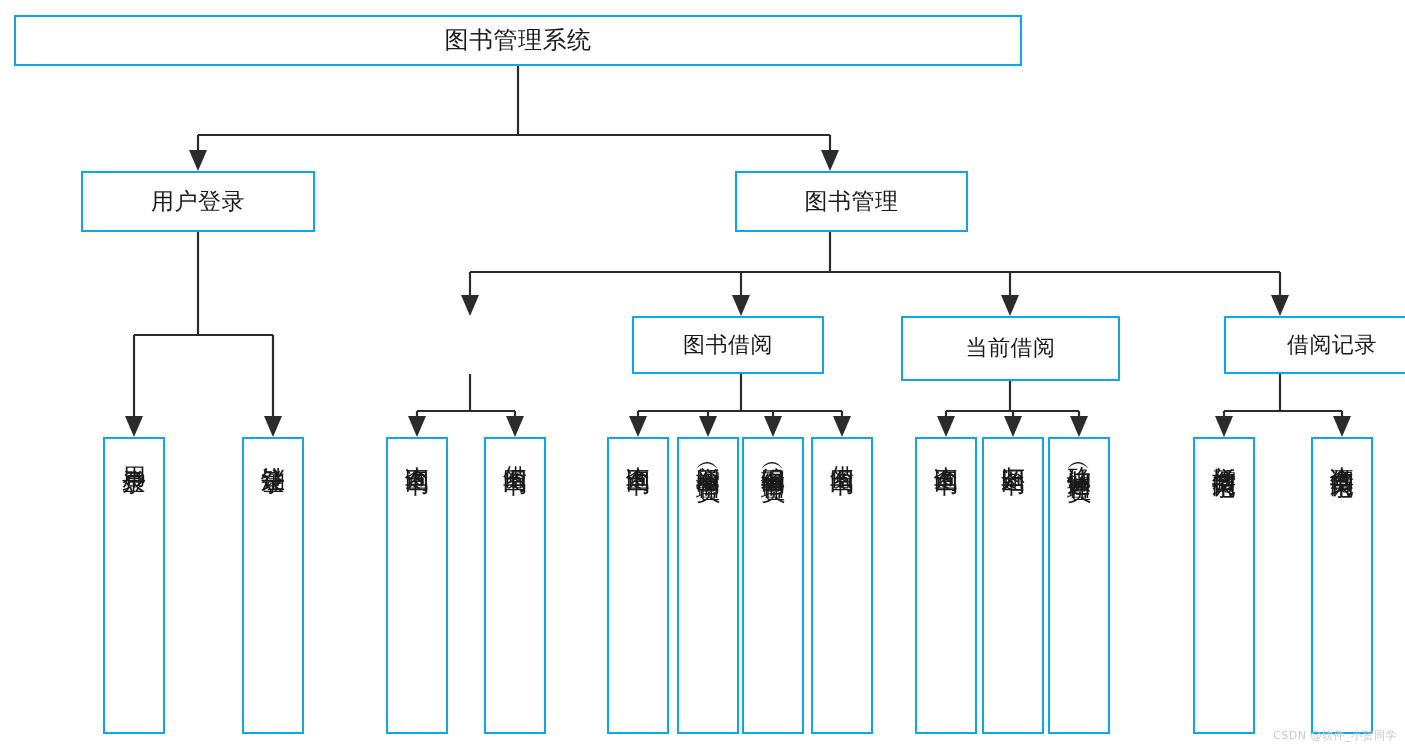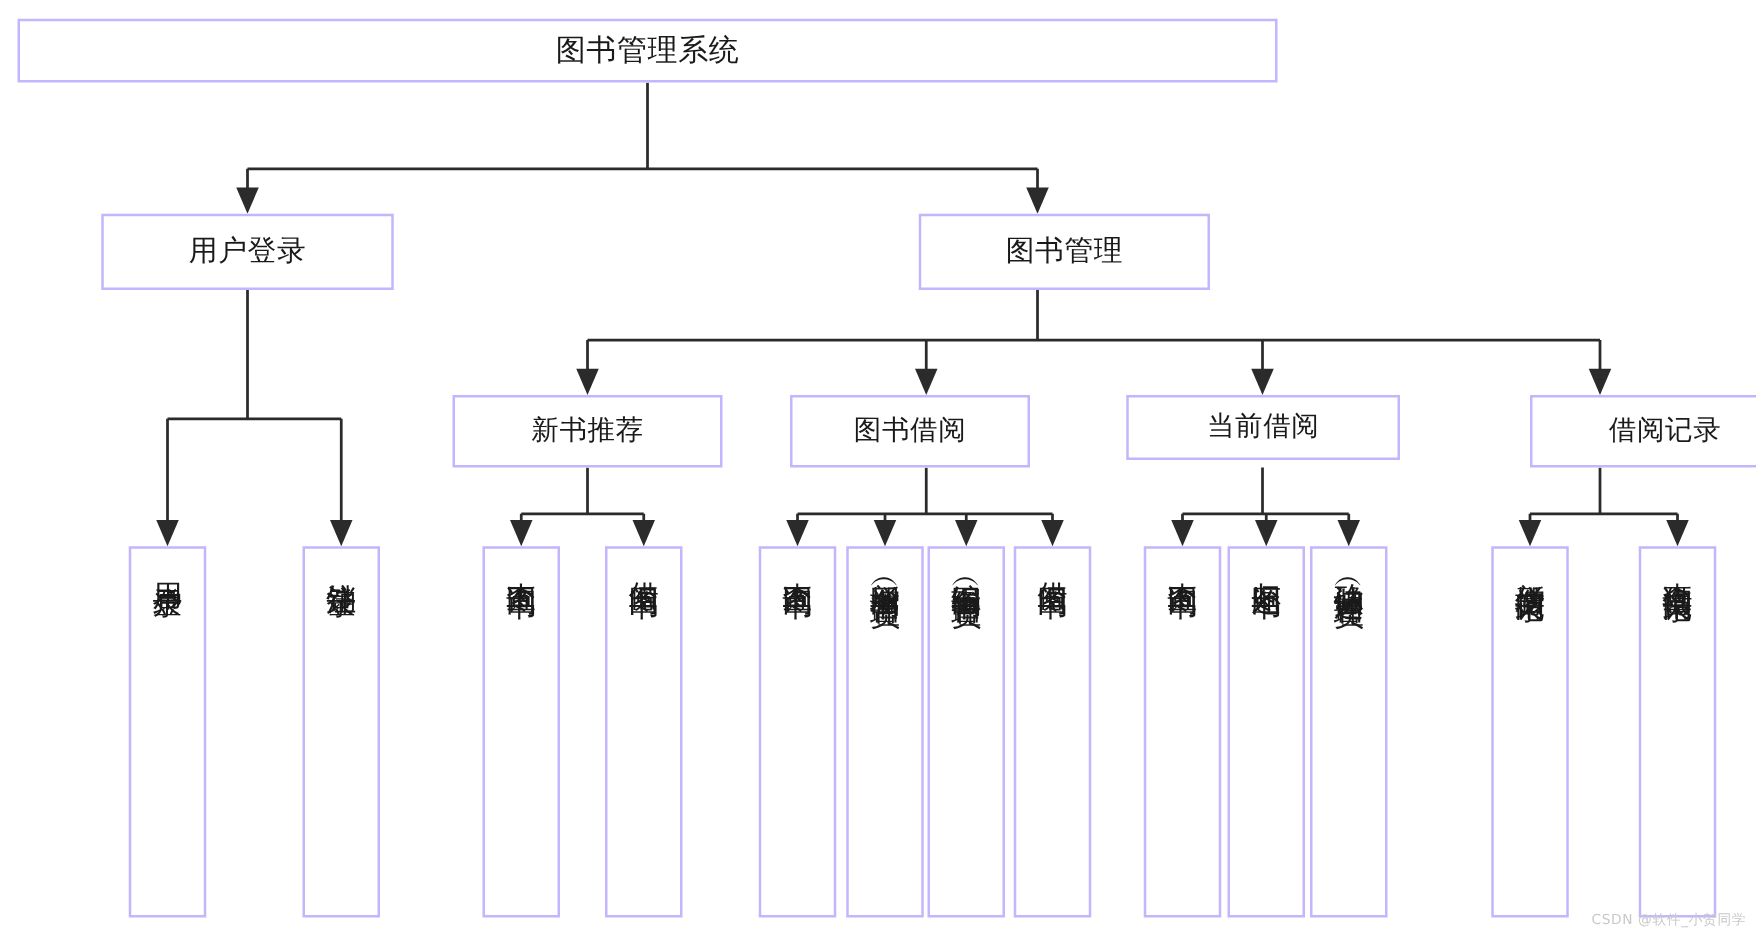--- a/index.html
+++ b/index.html
@@ -16,21 +16,21 @@
   }
   #diagram-root {
     position: relative;
     width: 1405px;
     height: 747px;
   }
   .node {
     position: absolute;
     box-sizing: border-box;
     background: #ffffff;
-    border: 2px solid #c4b5fd;
+    border: 2px solid #0ea5e9;
     display: flex;
     align-items: center;
     justify-content: center;
   }
   .node-label {
     color: #1a1a1a;
     line-height: 1.12;
     text-align: center;
     white-space: nowrap;
   }
@@ -153,27 +153,24 @@
     <span class="node-label">图书管理系统</span>
   </div>
 
   <div class="node horiz level-2" style="left:81px; top:171px; width:234px; height:61px;">
     <span class="node-label">用户登录</span>
   </div>
   <div class="node horiz level-2" style="left:712px; top:171px; width:233px; height:61px;margin-left:23px;">
     <span class="node-label">图书管理</span>
   </div>
 
-  <div class="node horiz level-3" style="left:362px; top:316px; width:216px; height:58px;">
-    <span class="node-label">新书推荐</span>
-  </div>
   <div class="node horiz level-3" style="left:632px; top:316px; width:192px; height:58px;">
     <span class="node-label">图书借阅</span>
   </div>
-  <div class="node horiz level-3" style="left:901px; top:316px; width:219px; height:52px;">
+  <div class="node horiz level-3" style="left:901px; top:316px; width:219px; height:65px;">
     <span class="node-label">当前借阅</span>
   </div>
   <div class="node horiz level-3" style="left:1224px; top:316px; width:216px; height:58px;">
     <span class="node-label">借阅记录</span>
   </div>
 
   <div class="node leaf" style="left:103px; top:437px; width:62px; height:297px;">
     <span class="node-label">用户登录</span>
   </div>
   <div class="node leaf" style="left:242px; top:437px; width:62px; height:297px;">

